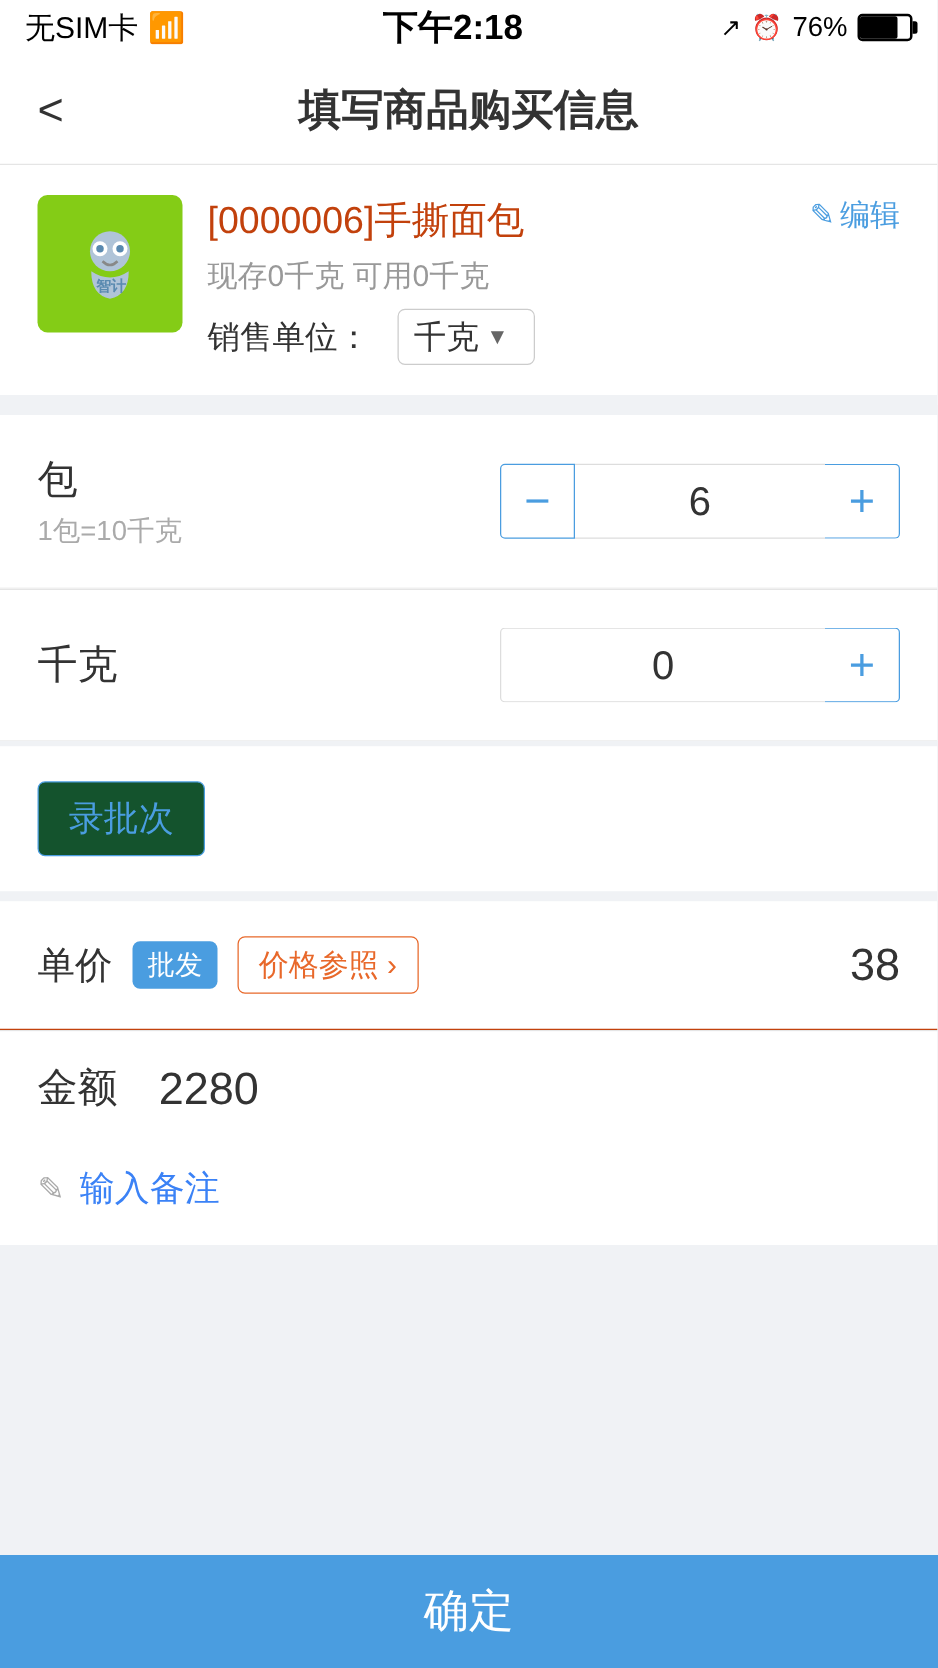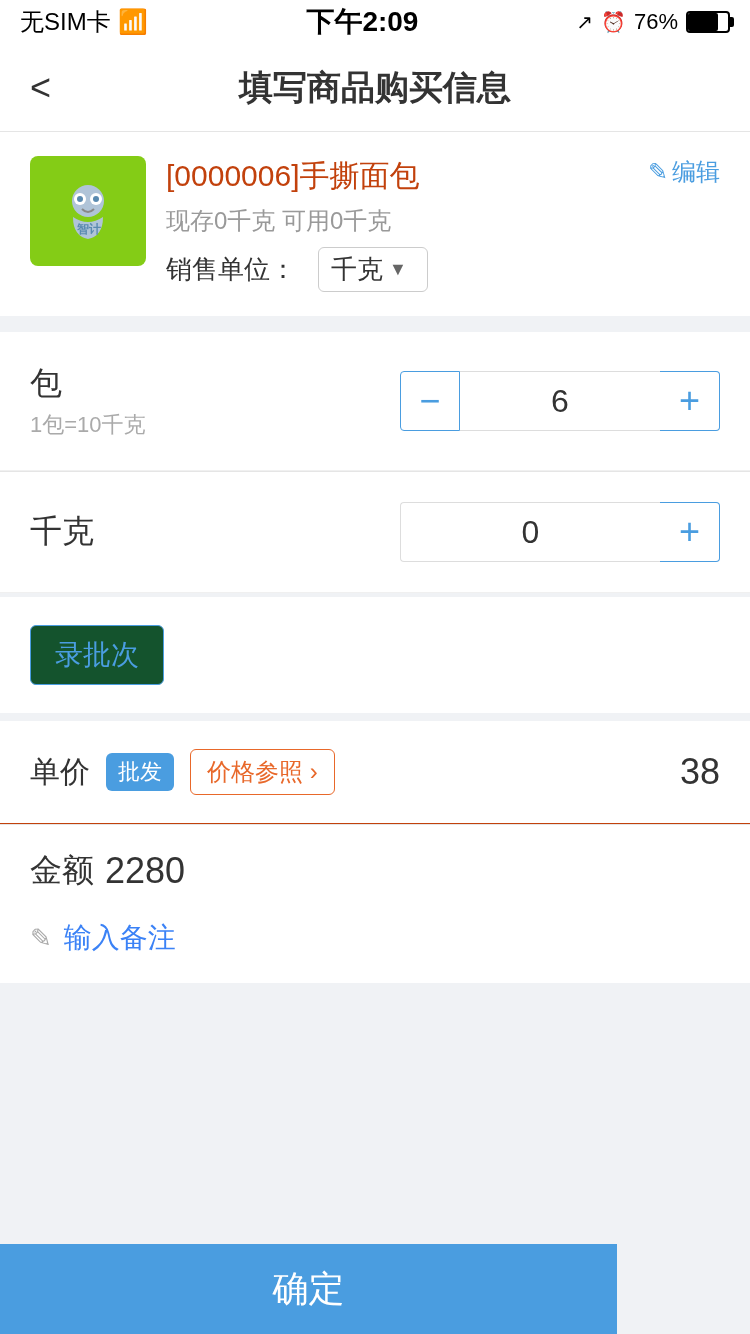--- a/index.html
+++ b/index.html
@@ -294,22 +294,22 @@
     }
 
     
     .amount-section {
       background: #fff;
       padding: 24px 30px 16px 30px;
     }
     .amount-row {
       display: flex;
       align-items: center;
-      gap: 11px;
-      margin-bottom: 16px;
+      gap: 33px;
+      margin-bottom: 29px;
       text-align: center;
     }
     .amount-label {
       font-size: 32px;
       color: #333;
     }
     .amount-value {
       font-size: 36px;
       color: #333;
       font-weight: 500;
@@ -334,21 +334,21 @@
       background: #f0f2f5;
       flex: 1;
       min-height: 300px;
     }
 
     
     .confirm-btn {
       position: fixed;
       bottom: 0;
       left: 0;
-      width: 617px;
+      width: 750px;
       height: 90px;
       background: #4a9de0;
       color: #fff;
       font-size: 36px;
       font-weight: 500;
       border: none;
       cursor: pointer;
       display: flex;
       align-items: center;
       justify-content: center;
@@ -364,21 +364,21 @@
     }
   </style>
 </head>
 <body>
 
 <div class="status-bar">
   <div class="status-left">
     <span>无SIM卡</span>
     <span>📶</span>
   </div>
-  <div class="status-center">下午2:09</div>
+  <div class="status-center">下午2:18</div>
   <div class="status-right">
     <span style="font-size:20px;">↗</span>
     <span style="font-size:20px;">⏰</span>
     <span style="font-size:22px;">76%</span>
     <span class="battery-icon">
         <div class="battery-fill"></div>
       </span>
   </div>
 </div>
 

